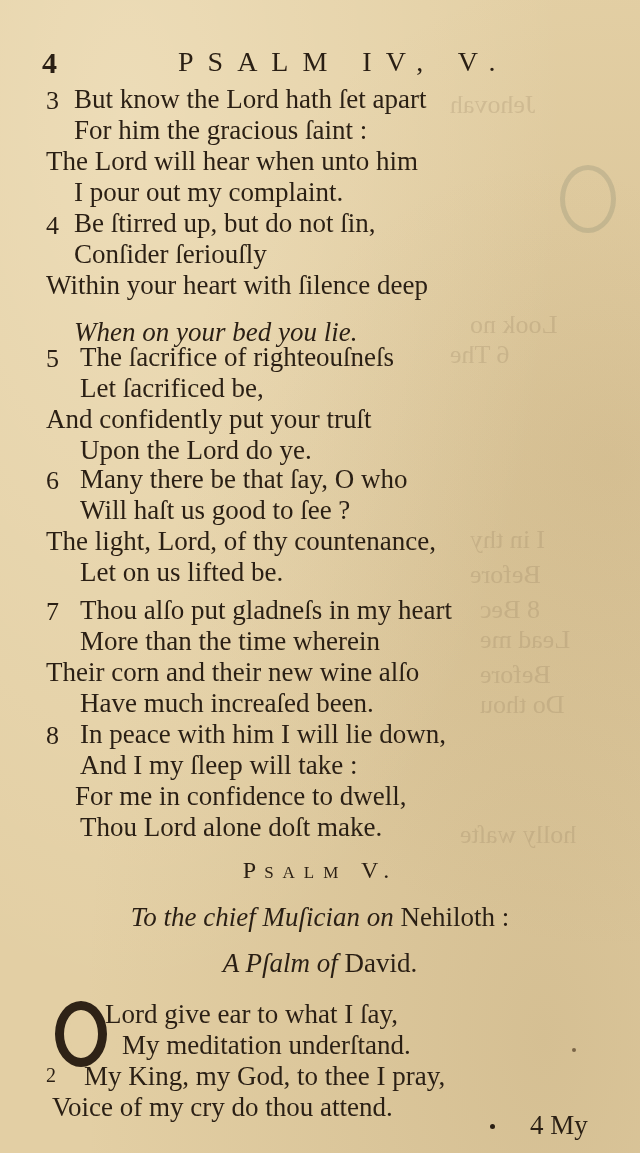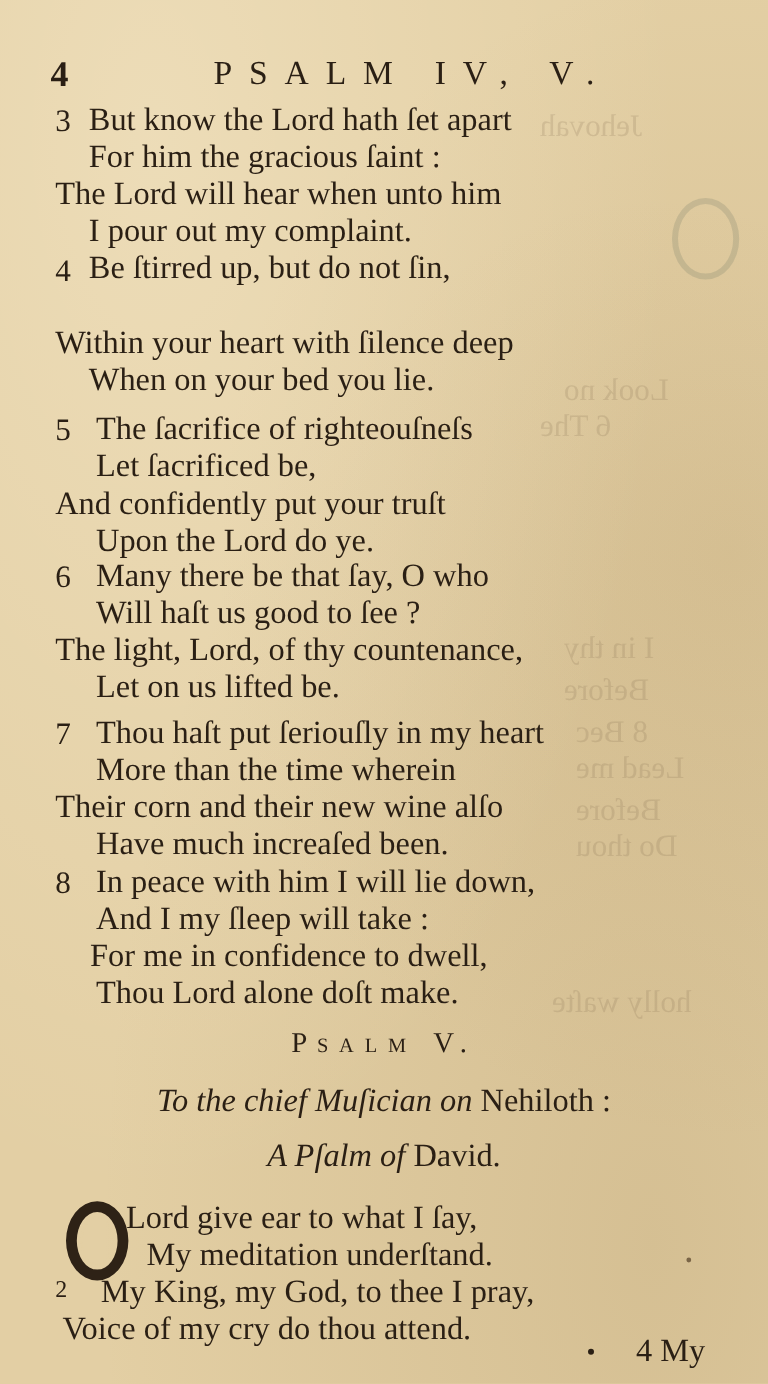--- a/index.html
+++ b/index.html
@@ -164,37 +164,38 @@
   </div>
 
   <span class="vnum" style="top:86px;">3</span>
   <div class="line" style="left:74px; top:83px;">But know the Lord hath ſet apart</div>
   <div class="line" style="left:74px; top:114px;">For him the gracious ſaint :</div>
   <div class="line" style="left:46px; top:145px;">The Lord will hear when unto him</div>
   <div class="line" style="left:74px; top:176px;">I pour out my complaint.</div>
 
   <span class="vnum" style="top:211px;">4</span>
   <div class="line" style="left:74px; top:207px;">Be ſtirred up, but do not ſin,</div>
+  <div class="line" style="left:74px; top:238px;">Conſider ſeriouſly</div>
   <div class="line" style="left:46px; top:269px;">Within your heart with ſilence deep</div>
-  <div class="line" style="left:74px; top:300px;">When on your bed you lie.</div>
+  <div class="line" style="left:74px; top:316px;font-style:italic;">When on your bed you lie.</div>
 
   <span class="vnum" style="top:344px;">5</span>
   <div class="line" style="left:80px; top:341px;">The ſacrifice of righteouſneſs</div>
   <div class="line" style="left:80px; top:372px;">Let ſacrificed be,</div>
   <div class="line" style="left:46px; top:403px;">And confidently put your truſt</div>
   <div class="line" style="left:80px; top:434px;">Upon the Lord do ye.</div>
 
   <span class="vnum" style="top:466px;">6</span>
   <div class="line" style="left:80px; top:463px;">Many there be that ſay, O who</div>
   <div class="line" style="left:80px; top:494px;">Will haſt us good to ſee ?</div>
   <div class="line" style="left:46px; top:525px;">The light, Lord, of thy countenance,</div>
   <div class="line" style="left:80px; top:556px;">Let on us lifted be.</div>
 
   <span class="vnum" style="top:597px;">7</span>
-  <div class="line" style="left:80px; top:594px;">Thou haſt put ſeriouſly in my heart</div>
+  <div class="line" style="left:80px; top:594px;">Thou alſo put gladneſs in my heart</div>
   <div class="line" style="left:80px; top:625px;">More than the time wherein</div>
   <div class="line" style="left:46px; top:656px;">Their corn and their new wine alſo</div>
   <div class="line" style="left:80px; top:687px;">Have much increaſed been.</div>
 
   <span class="vnum" style="top:721px;">8</span>
   <div class="line" style="left:80px; top:718px;">In peace with him I will lie down,</div>
   <div class="line" style="left:80px; top:749px;">And I my ſleep will take :</div>
   <div class="line" style="left:46px; top:780px;margin-left:29px;">For me in confidence to dwell,</div>
   <div class="line" style="left:80px; top:811px;">Thou Lord alone doſt make.</div>
 

